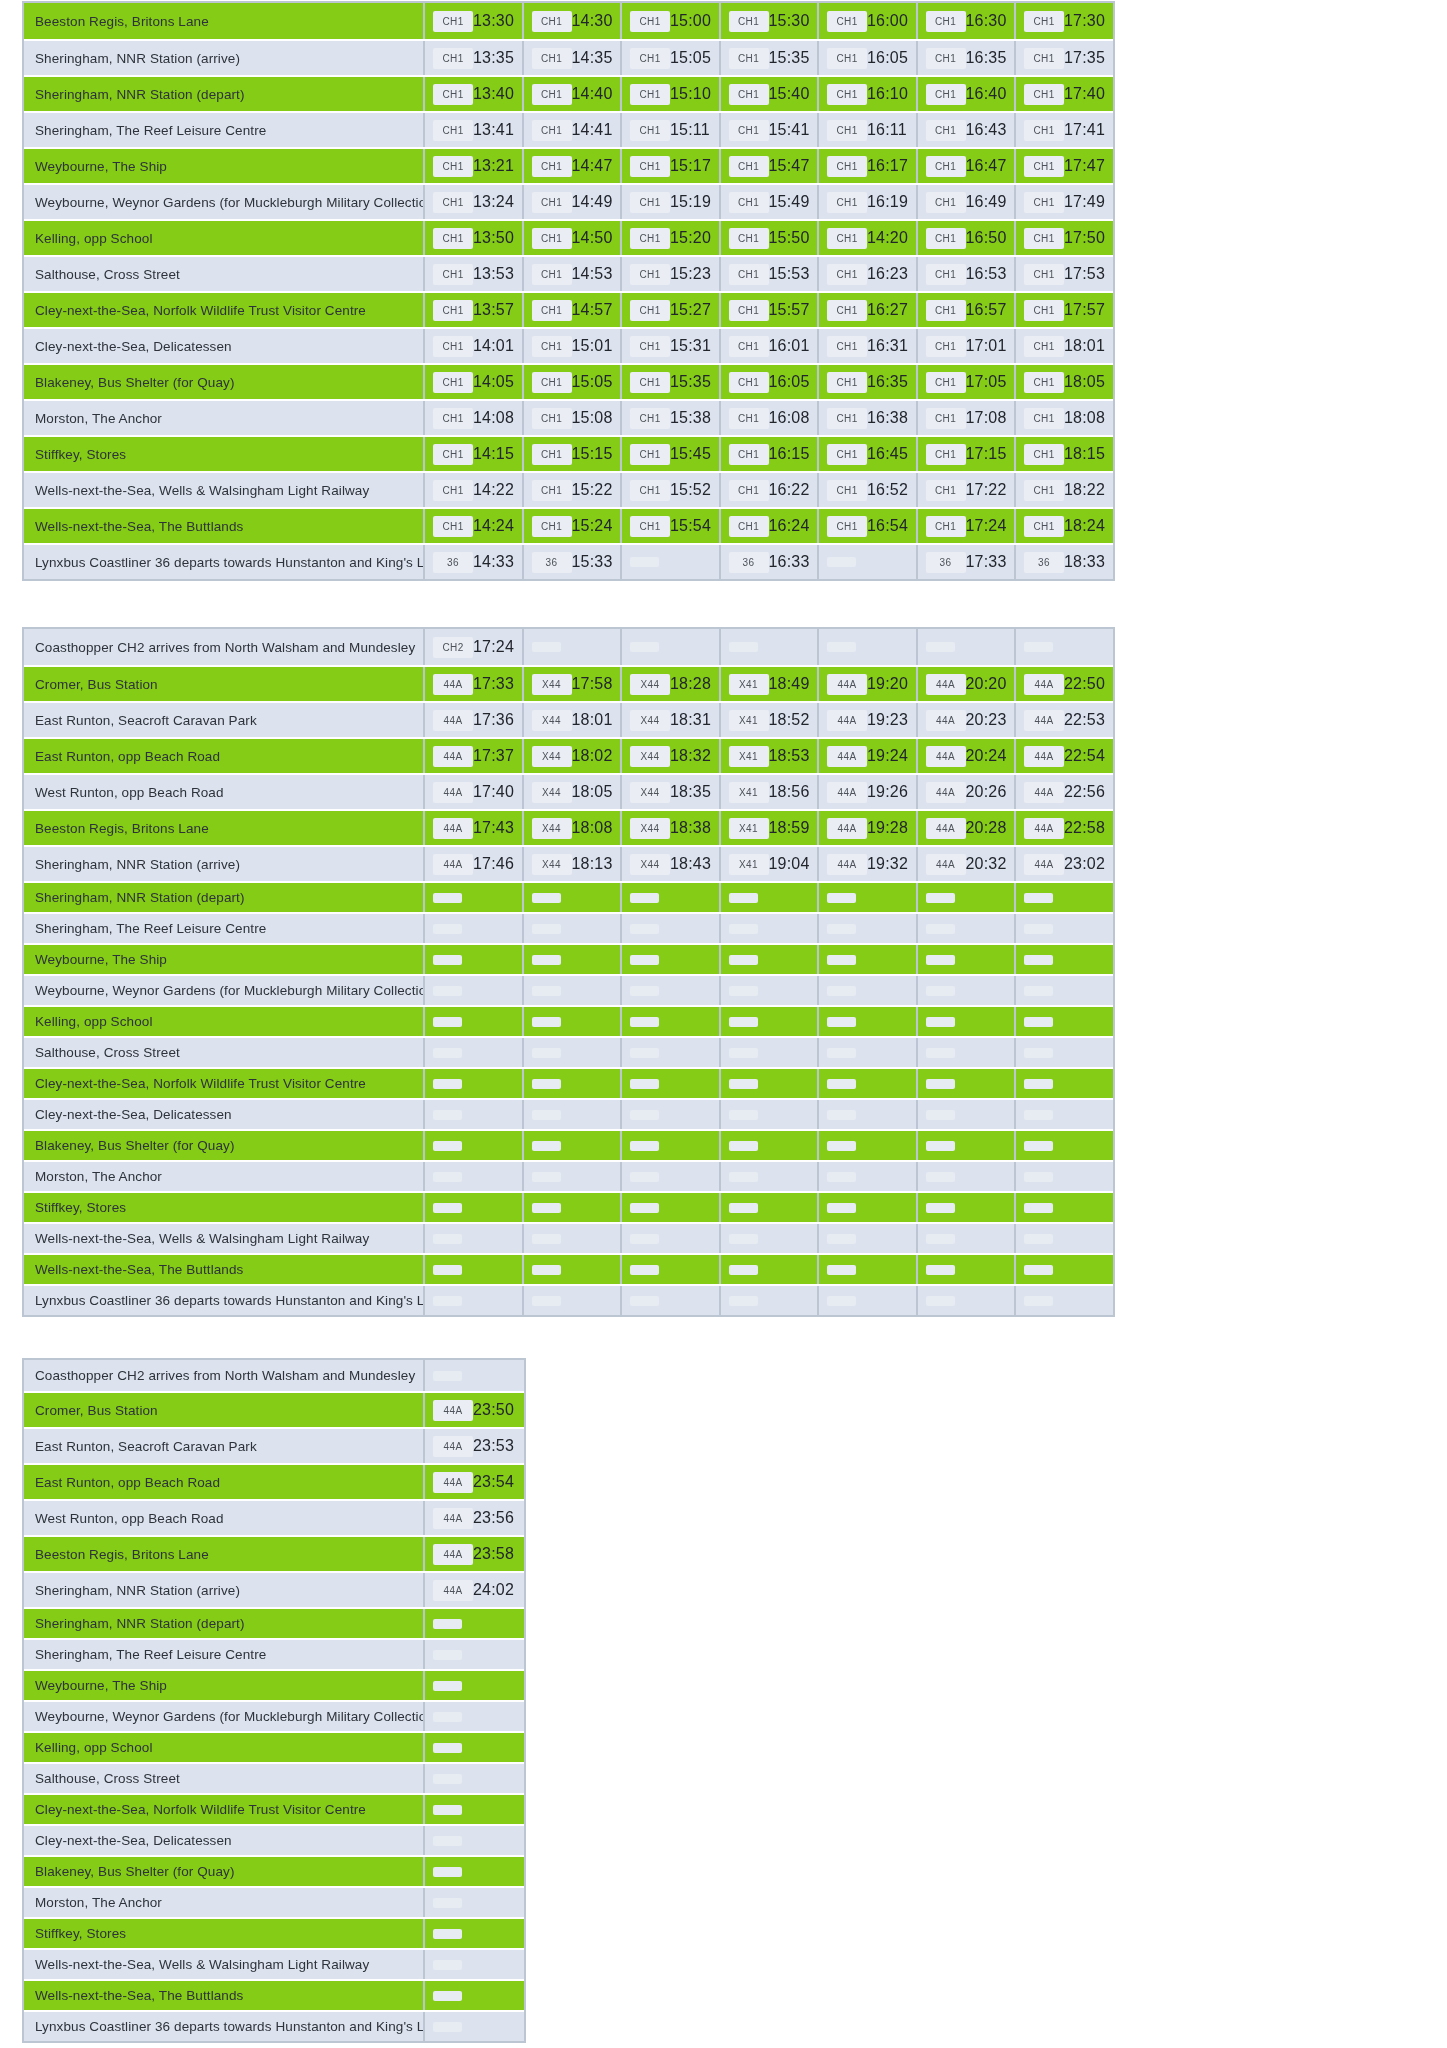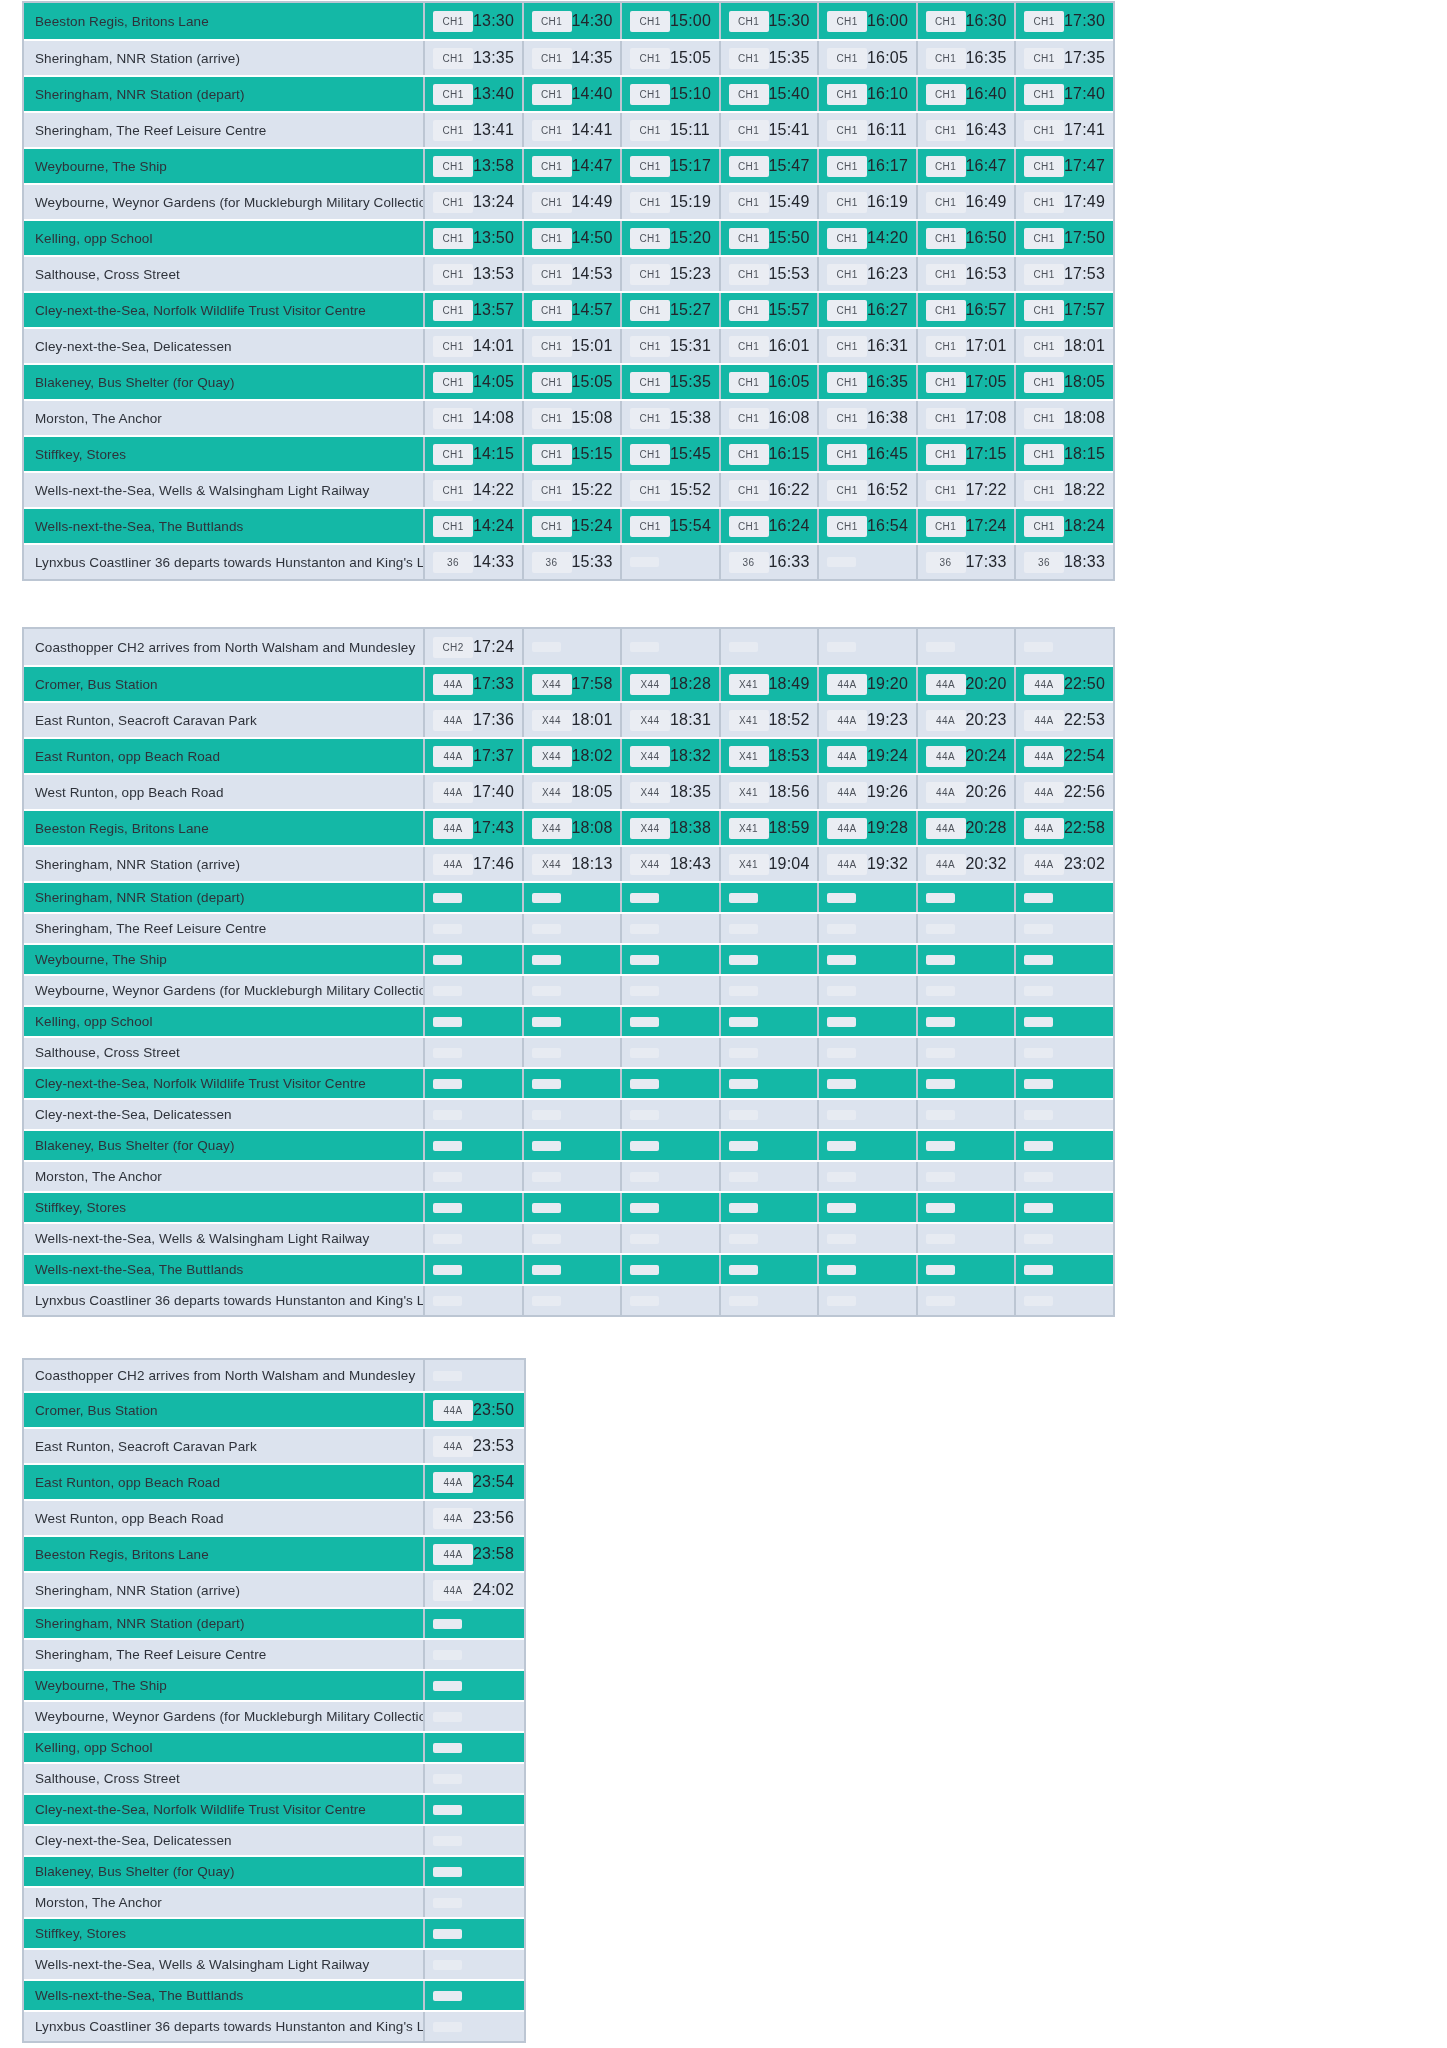--- a/index.html
+++ b/index.html
@@ -17,21 +17,21 @@
     width:1447px;height:2048px;
     font-family:"Liberation Sans","DejaVu Sans",sans-serif;
     color:var(--stop-text);
     overflow:hidden;
   }
   .wrap{padding-left:22px;padding-top:1px;}
   .tt{
     border:2px solid var(--border);
     width:max-content;
     box-sizing:border-box;
-    background:#14b8a6;
+    background:#84cc16;
   }
   .tt + .tt{margin-top:46px;text-align:center;}
   #tt-2{margin-top:46px;}
   #tt-3{margin-top:41px;}
   .row{
     display:grid;
     align-items:stretch;
     min-height:36px;
     box-sizing:border-box;
   }
@@ -205,21 +205,21 @@
         </div>
         <div class="cell">
           <span class="badge">CH1</span>
           <span class="time">17:41</span>
         </div>
       </div>
       <div class="row cols-7">
         <div class="stopcell">Weybourne, The Ship</div>
         <div class="cell">
           <span class="badge">CH1</span>
-          <span class="time">13:58</span>
+          <span class="time">13:21</span>
         </div>
         <div class="cell">
           <span class="badge">CH1</span>
           <span class="time">14:47</span>
         </div>
         <div class="cell">
           <span class="badge">CH1</span>
           <span class="time">15:17</span>
         </div>
         <div class="cell">

